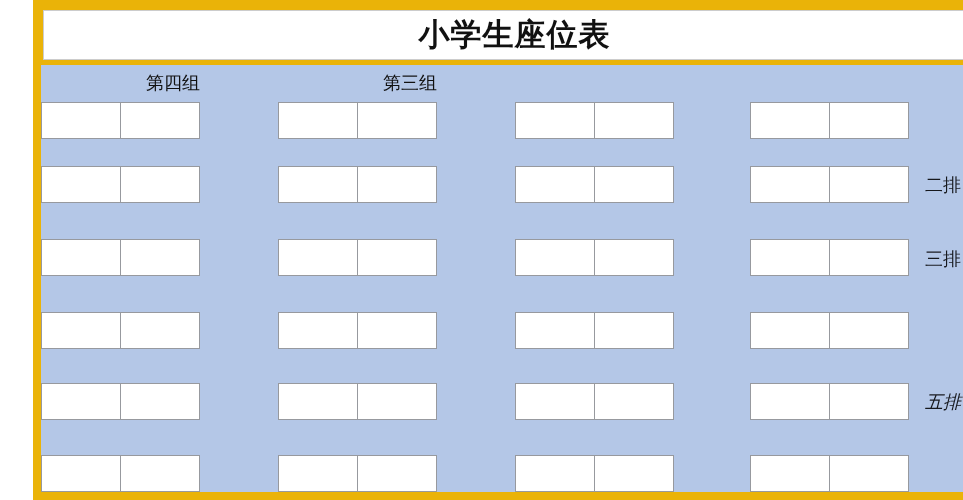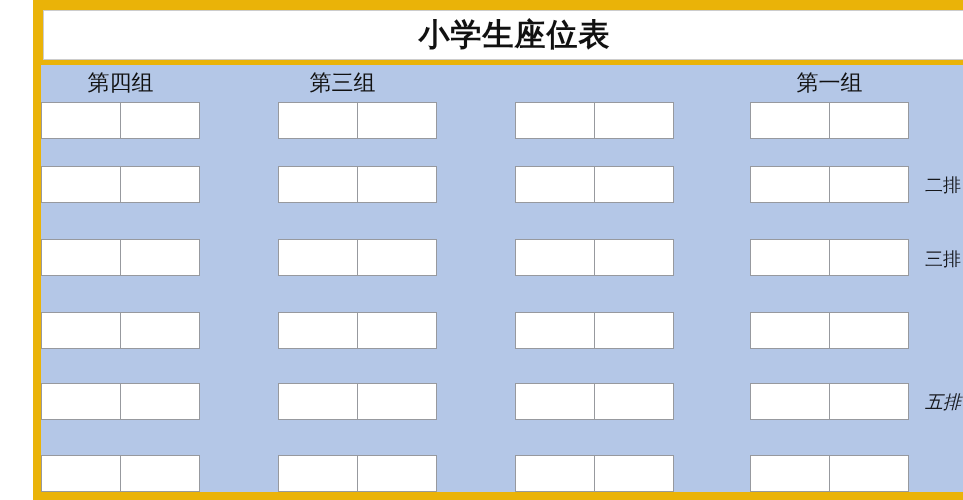--- a/index.html
+++ b/index.html
@@ -42,22 +42,22 @@
     top: 65px;
     width: 945px;
     height: 427px;
     background: #b4c7e7;
   }
   .group-header {
     position: absolute;
     top: 4px;
     height: 28px;
     line-height: 28px;
-    text-align: center;
-    font-size: 22px;
+    text-align: right;
+    font-size: 18px;
     color: #111111;
     white-space: nowrap;
   }
   .desk {
     position: absolute;
     width: 159px;
     height: 37px;
     display: flex;
     box-sizing: border-box;
   }
@@ -84,22 +84,21 @@
 </style>
 </head>
 <body>
 
 <div class="page">
   <div class="title-box">
     <span class="title-text">小学生座位表</span>
   </div>
   <div class="panel" style="background: rgb(180, 199, 231);">
       <div class="group-header" style="left: 0px; width: 159px; color: rgb(17, 17, 17);">第四组</div>
-      <div class="group-header" style="left: 222px; width: 159px; color: rgb(17, 17, 17);">第三组</div>
-      <div class="group-header" style="left: 709px; width: 159px; color: rgb(17, 17, 17);">第一组</div>
+      <div class="group-header" style="left: 237px; width: 159px; color: rgb(17, 17, 17);">第三组</div>
       <div class="desk" style="left: 0px; top: 37px;">
         <div class="seat-cell" style="background: rgb(255, 255, 255); border-color: rgb(151, 153, 158);"></div>
         <div class="seat-cell" style="background: rgb(255, 255, 255); border-color: rgb(151, 153, 158);"></div>
       </div>
       <div class="desk" style="left: 237px; top: 37px;">
         <div class="seat-cell" style="background: rgb(255, 255, 255); border-color: rgb(151, 153, 158);"></div>
         <div class="seat-cell" style="background: rgb(255, 255, 255); border-color: rgb(151, 153, 158);"></div>
       </div>
       <div class="desk" style="left: 474px; top: 37px;">
         <div class="seat-cell" style="background: rgb(255, 255, 255); border-color: rgb(151, 153, 158);"></div>

